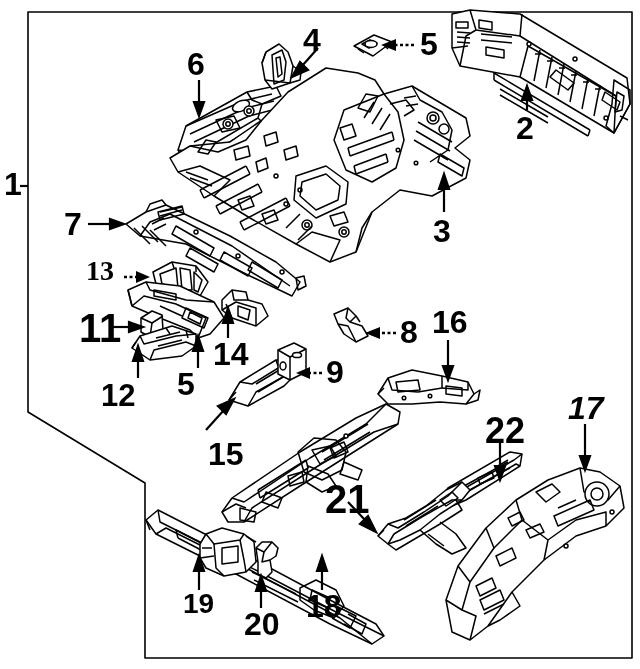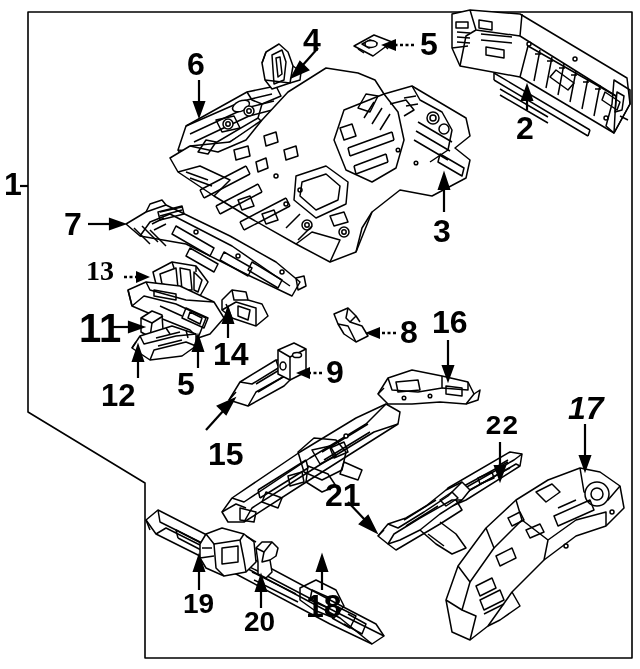--- a/index.html
+++ b/index.html
@@ -437,17 +437,17 @@
   <div class="lbl" style="left:177px;top:368px;font-size:32px;">5</div>
   <div class="lbl" style="left:79px;top:308px;font-size:40px;">11</div>
   <div class="lbl" style="left:101px;top:380px;font-size:31px;">12</div>
   <div class="lbl" style="left:86px;top:257px;font-size:28px;font-family:Liberation Serif, serif;">13</div>
   <div class="lbl" style="left:213px;top:338px;font-size:32px;">14</div>
   <div class="lbl" style="left:183px;top:438px;font-size:32px;margin-left:25px;">15</div>
   <div class="lbl" style="left:432px;top:306px;font-size:32px;">16</div>
   <div class="lbl" style="left:568px;top:392px;font-size:32px;font-style:italic;">17</div>
   <div class="lbl" style="left:306px;top:590px;font-size:32px;text-align:center;">18</div>
   <div class="lbl" style="left:183px;top:590px;font-size:28px;">19</div>
-  <div class="lbl" style="left:244px;top:608px;font-size:28px;text-align:right;">20</div>
-  <div class="lbl" style="left:325px;top:479px;font-size:32px;">21</div>
-  <div class="lbl" style="left:485px;top:413px;font-size:28px;font-family:Liberation Mono, monospace;">22</div>
+  <div class="lbl" style="left:244px;top:608px;font-size:32px;text-align:right;">20</div>
+  <div class="lbl" style="left:325px;top:479px;font-size:40px;">21</div>
+  <div class="lbl" style="left:485px;top:413px;font-size:36px;">22</div>
 
 </div>
 
 </body></html>

